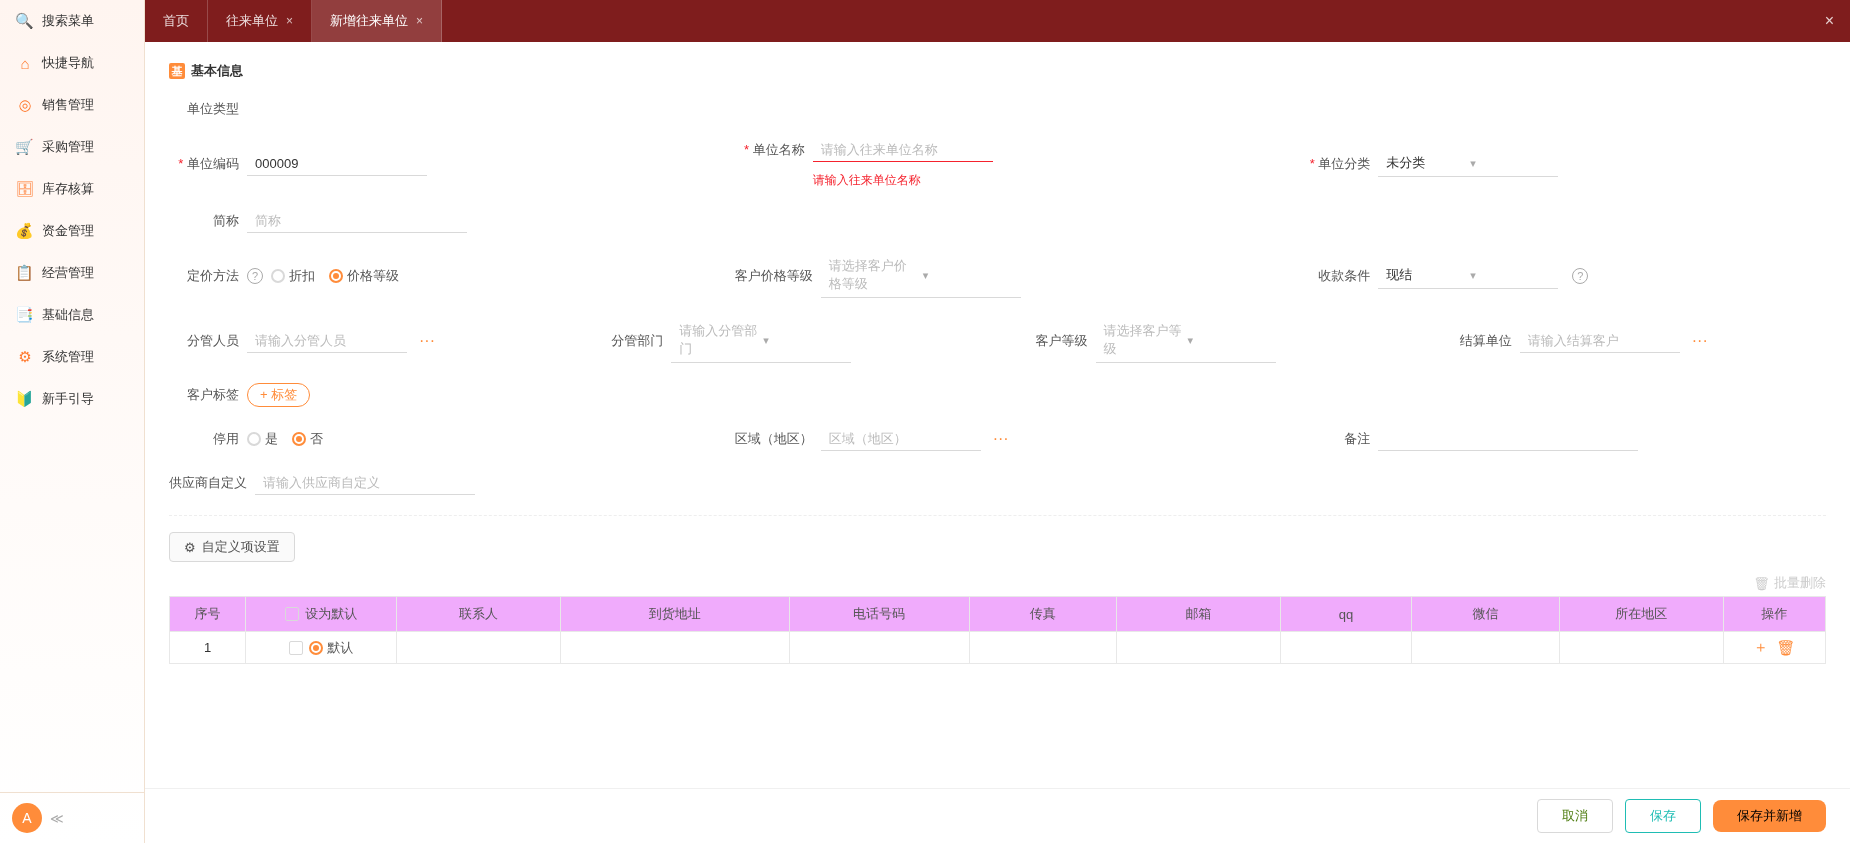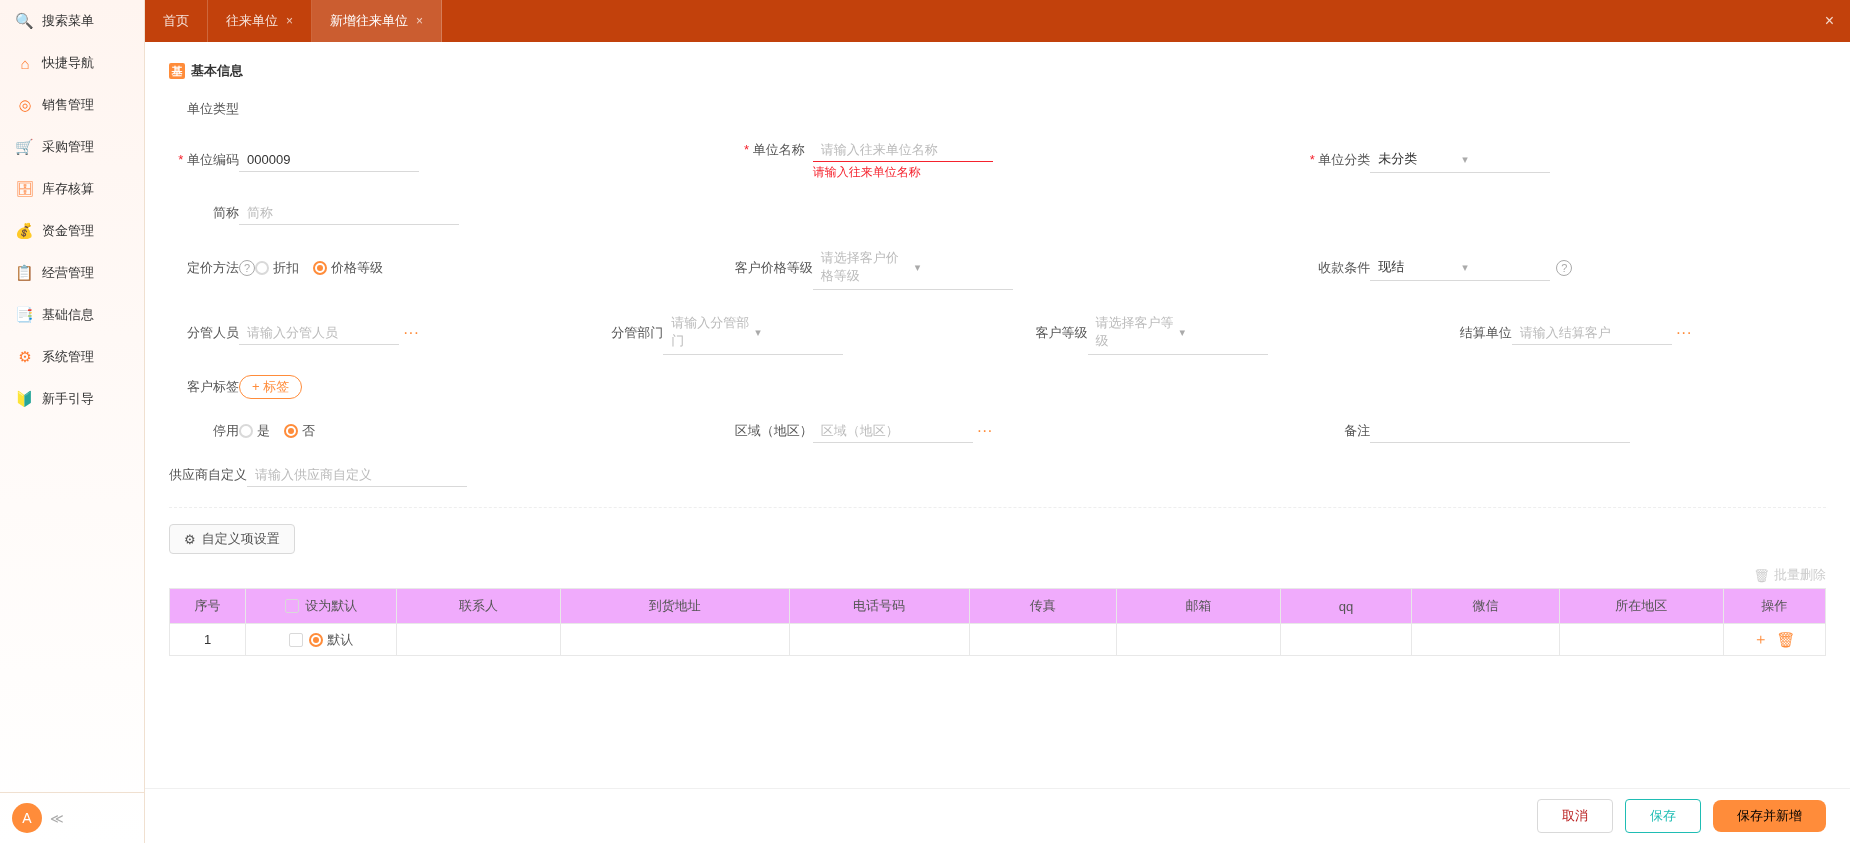--- a/index.html
+++ b/index.html
@@ -53,21 +53,21 @@
       flex: 1;
       display: flex;
       flex-direction: column;
       overflow: hidden;
     }
 
     
     .tab-bar {
       display: flex;
       align-items: center;
-      background: #c2410c;
+      background: #7f1d1d;
       height: 42px;
       padding: 0 0;
       flex-shrink: 0;
     }
     .tab {
       display: flex;
       align-items: center;
       gap: 6px;
       padding: 0 18px;
       height: 42px;
@@ -124,21 +124,21 @@
     
     .form-row {
       display: flex;
       align-items: flex-start;
       margin-bottom: 20px;
       gap: 0;
     }
     .form-field {
       display: flex;
       align-items: center;
-      gap: 0;
+      gap: 8px;
       flex: 1;
     }
     .form-label {
       color: #555;
       white-space: nowrap;
       min-width: 70px;
       text-align: right;
     }
     .form-label.required::before {
       content: '* ';
@@ -313,21 +313,21 @@
       background: #fff;
       border-top: 1px solid #f0f0f0;
       flex-shrink: 0;
     }
     .btn-cancel {
       padding: 7px 24px;
       border: 1px solid #d9d9d9;
       background: #fff;
       border-radius: 4px;
       cursor: pointer;
-      color: #b91c1c;
+      color: #4d7c0f;
       font-size: 13px;
     }
     .btn-save {
       padding: 7px 24px;
       border: 1px solid #1fbdb4;
       background: #fff;
       border-radius: 4px;
       cursor: pointer;
       color: #1fbdb4;
       font-size: 13px;

